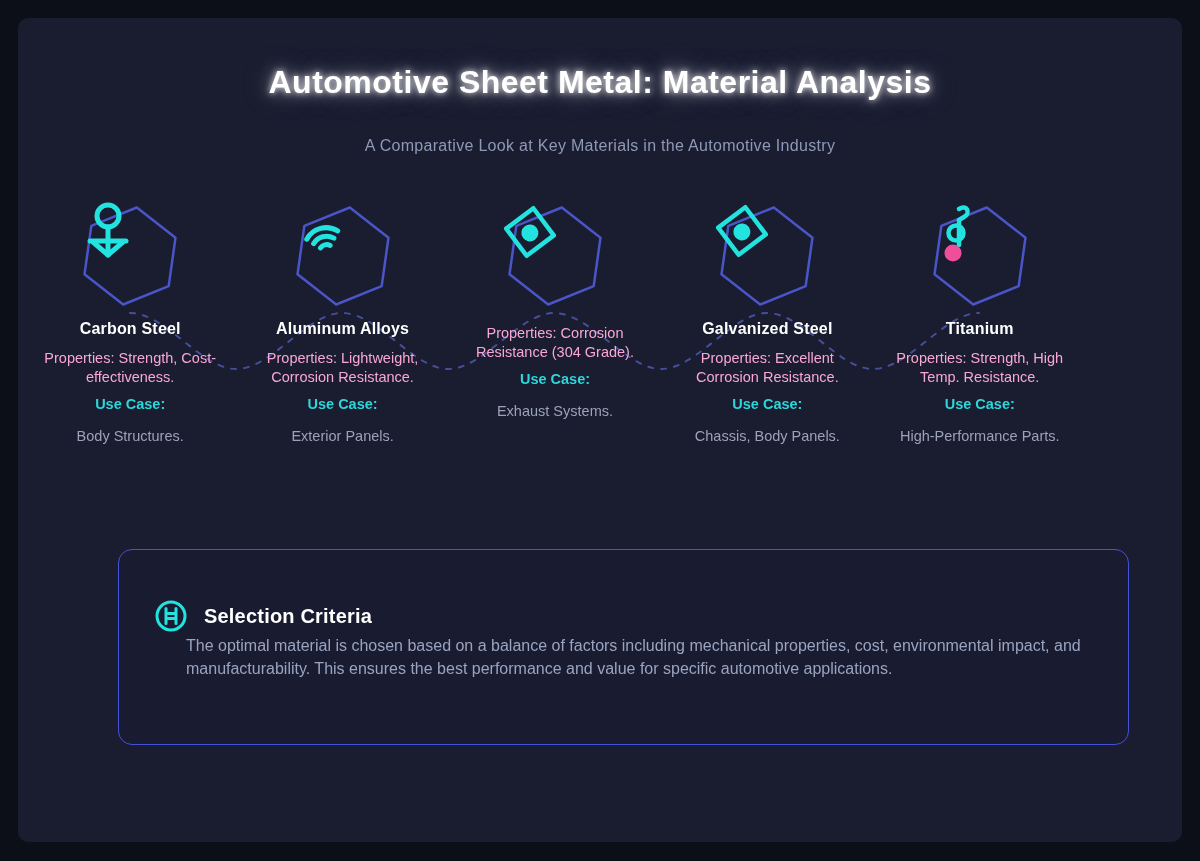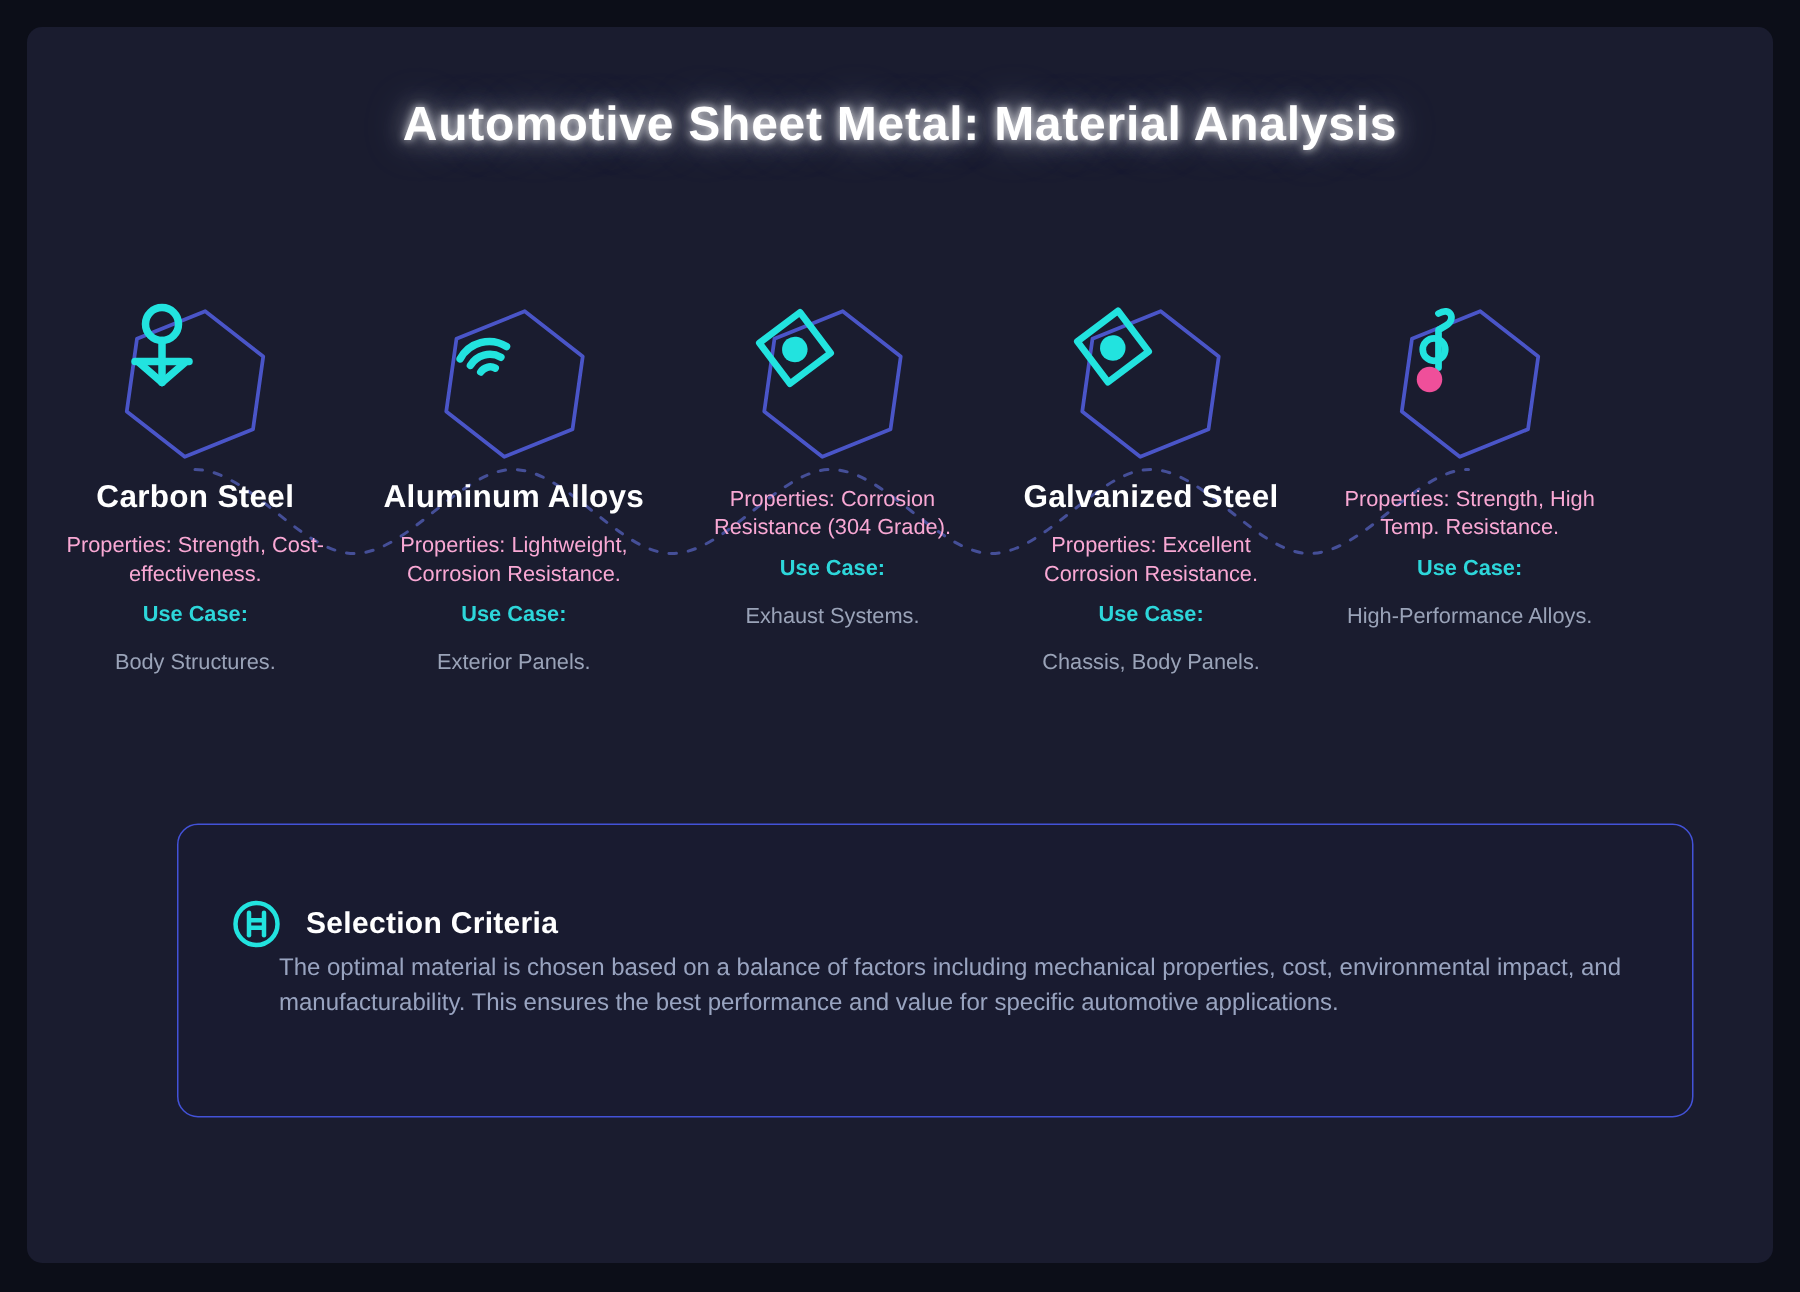--- a/index.html
+++ b/index.html
@@ -31,21 +31,21 @@
   .wave-svg { position:absolute; left:0; top:0; width:1200px; height:861px; pointer-events:none; }
 
   
   .cards-row {
     position:absolute; left:24px; top:195px; width:1062px;
     display:flex;
   }
   .card { width:212.4px; text-align:center; }
   .hex-wrap { width:212px; height:118px; display:block; margin:0 auto; }
   .card-title {
-    margin-top:7px; color:#ffffff; font-size:21px; font-weight:bold; letter-spacing:.2px;
+    margin-top:7px; color:#ffffff; font-size:16px; font-weight:bold; letter-spacing:.2px;
   }
   .card-props {
     margin:11px auto 0; width:190px; color:#f9a8d4; font-size:14.5px; line-height:19px;
   }
   .uc-label { margin-top:9px; color:#2dd6da; font-size:14.5px; font-weight:bold; }
   .uc-value { margin-top:15px; color:#9aa3b8; font-size:14.5px; line-height:19px; }
 
   
   .criteria-box {
     position:absolute; left:118px; top:549px; width:1011px; height:196px;
@@ -63,20 +63,21 @@
   .hex-stroke { stroke:#4a55c8; stroke-width:2.5; fill:none; stroke-linejoin:round; }
   .cyan-stroke { stroke:#22e3df; fill:none; stroke-linecap:round; stroke-linejoin:round; }
 </style>
 </head>
 <body>
 
 <div class="stage">
   <div class="panel"></div>
 
   <div class="main-title">Automotive Sheet Metal: Material Analysis</div>
+  <div class="subtitle">A Comparative Look at Key Materials in the Automotive Industry</div>
 
   <svg class="wave-svg" viewBox="0 0 1200 861">
     <path d="M 130 313
              C 166 313 201 369 236 369 C 272 369 307 313 342 313
              C 378 313 413 369 448 369 C 484 369 519 313 554 313
              C 590 313 626 369 661 369 C 697 369 732 313 767 313
              C 803 313 838 369 873 369 C 909 369 944 313 979 313" fill="none" stroke="#6372e0" stroke-opacity="0.6" stroke-width="2" stroke-dasharray="5 8" stroke-linecap="round"></path>
   </svg>
 
   <div class="cards-row">
@@ -151,23 +152,24 @@
       <svg class="hex-wrap" viewBox="0 0 212 118">
         <g transform="translate(106,61) rotate(8)">
           <polygon class="hex-stroke" points="0,-49 42.5,-24.5 42.5,24.5 0,49 -42.5,24.5 -42.5,-24.5"></polygon>
         </g>
         <g transform="translate(83,42)">
           <path class="cyan-stroke" d="M 2 -28 C 10 -33 14 -24 7 -20 L 2 -17 L 2 8" stroke-width="4.5"></path>
           <circle class="cyan-stroke" cx="-1" cy="-4" r="7.5" stroke-width="4.5"></circle>
           <circle cx="-4" cy="16" r="8.5" fill="#ef4f9a"></circle>
         </g>
       </svg>
+      <div class="card-title">Titanium</div>
       <div class="card-props">Properties: Strength, High Temp. Resistance.</div>
       <div class="uc-label">Use Case:</div>
-      <div class="uc-value">High-Performance Alloys.</div>
+      <div class="uc-value">High-Performance Parts.</div>
     </div>
 
   </div>
 
   <div class="criteria-box">
     <div class="criteria-header">
       <svg width="36" height="36" viewBox="0 0 36 36">
         <circle cx="18" cy="18" r="14" fill="none" stroke="#22e3df" stroke-width="3"></circle>
         <line x1="13" y1="10.5" x2="13" y2="25.5" stroke="#22e3df" stroke-width="3" stroke-linecap="round"></line>
         <line x1="23" y1="10.5" x2="23" y2="25.5" stroke="#22e3df" stroke-width="3" stroke-linecap="round"></line>

